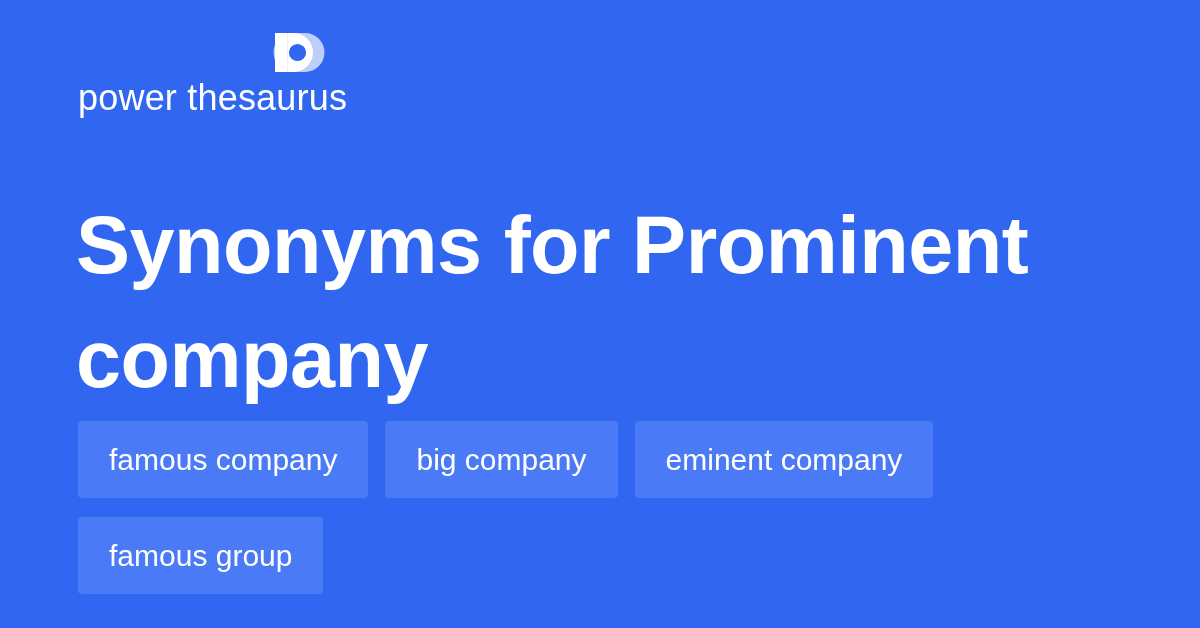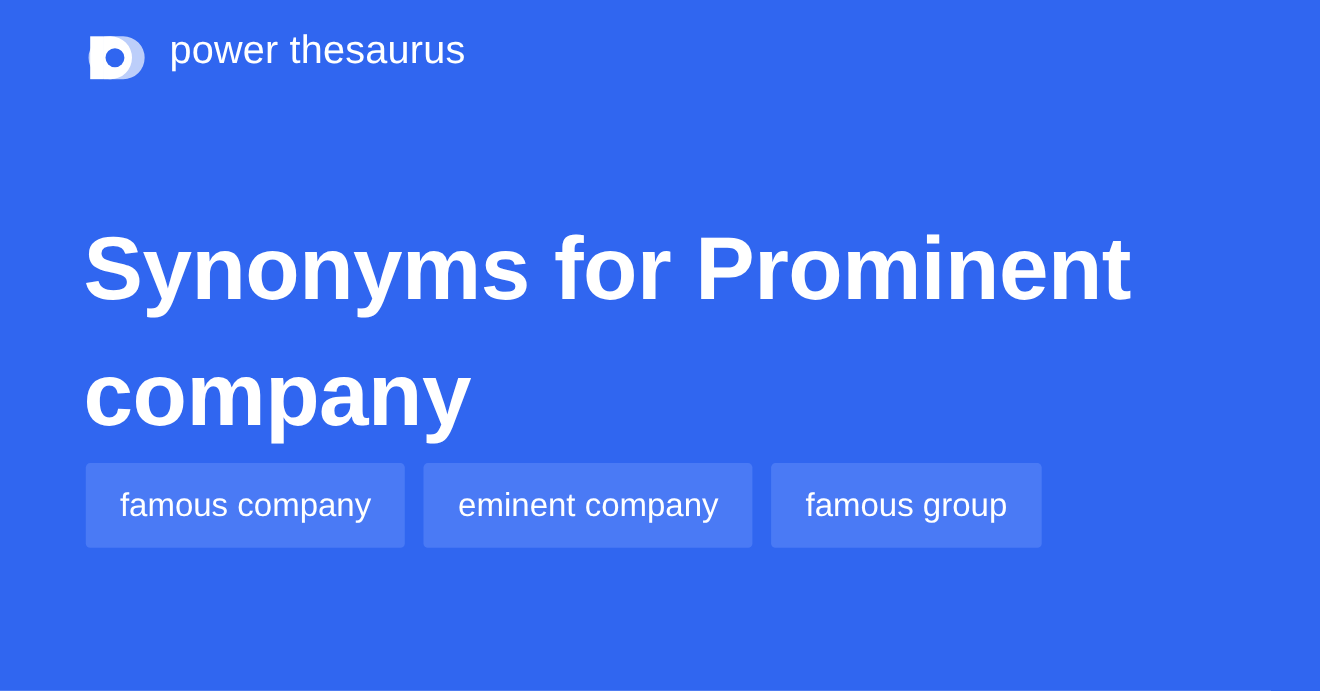--- a/index.html
+++ b/index.html
@@ -21,22 +21,23 @@
     background: #3066f0;
     box-sizing: border-box;
   }
 
   
   #brand {
     position: absolute;
     left: 78px;
     top: 27px;
     display: flex;
-    align-items: flex-start;
+    align-items: flex-end;
     height: 56px;
+    flex-direction: column;
   }
 
   #brand-mark {
     width: 57px;
     height: 53px;
     position: relative;
     flex: 0 0 auto;
     margin-right: 19px;
   }
 
@@ -110,17 +111,18 @@
         <circle cx="26.5" cy="25.5" r="8.6" fill="#3066f0"></circle>
       </svg>
     </span>
     <span id="brand-name">power thesaurus</span>
   </div>
 
   <h1 id="headline">Synonyms for Prominent company</h1>
 
   <div id="chips">
     <span class="chip">famous company</span>
+    <span class="chip">big company</span>
     <span class="chip">eminent company</span>
     <span class="chip">famous group</span>
   </div>
 
 </div>
 
 </body></html>

